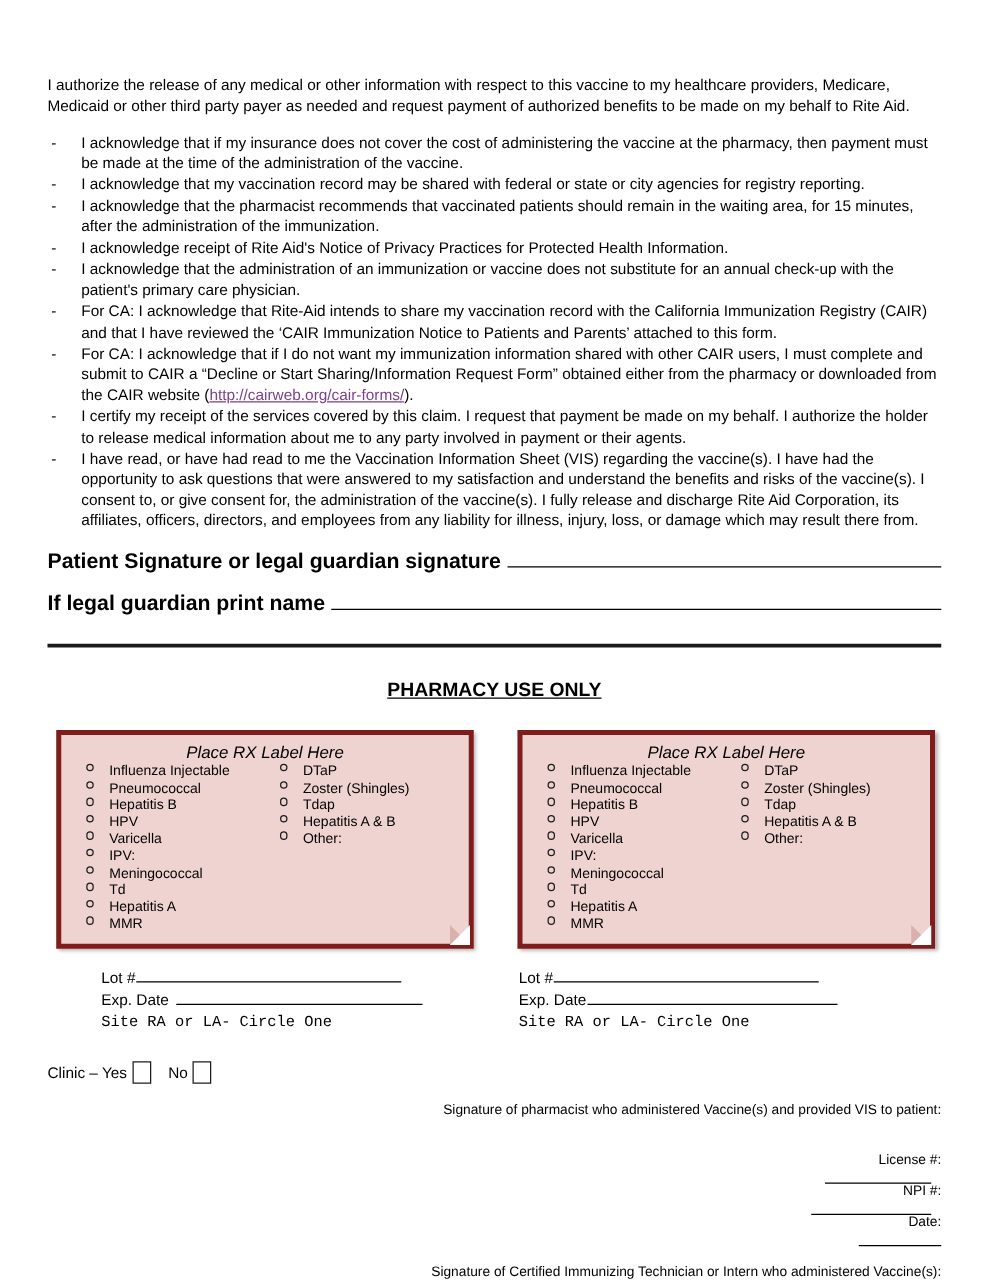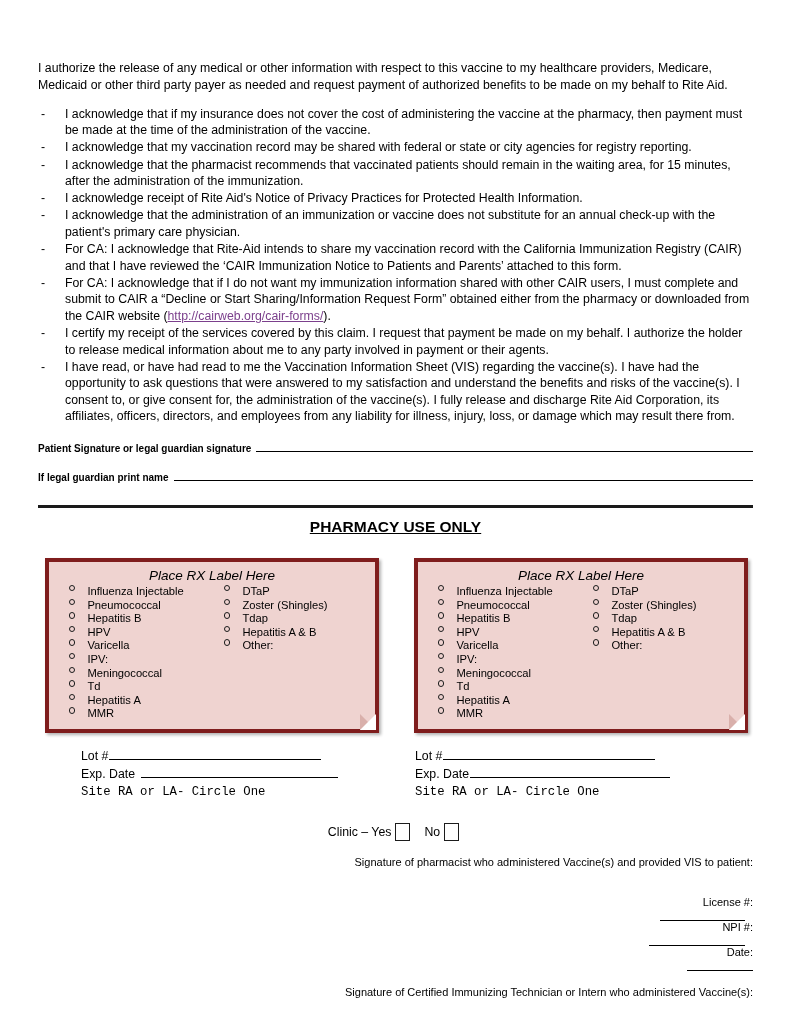--- a/index.html
+++ b/index.html
@@ -45,21 +45,21 @@
     left: 3px;
     top: 0;
   }
   a.cair-link {
     color: #7b3f8c;
     text-decoration: underline;
   }
 
   
   .sig-row {
-    font-size: 10px;
+    font-size: 17px;
     font-weight: bold;
     margin-top: 14px;
     white-space: nowrap;
     display: flex;
     align-items: baseline;
   }
   .sig-row .sig-label { flex: 0 0 auto; }
   .sig-row .sig-rule {
     flex: 1 1 auto;
     border-bottom: 1.3px solid #000;
@@ -71,21 +71,21 @@
     border: none;
     border-top: 3px solid #1a1a1a;
     margin: 22px 0 0 0;
   }
 
   .section-title {
     text-align: center;
     font-size: 15.5px;
     font-weight: bold;
     text-decoration: underline;
-    margin-top: 10px;
+    margin-top: 26px;
   }
 
   
   .rx-row {
     display: flex;
     justify-content: space-between;
     margin-top: 22px;
     padding: 0 5px 0 7px;
   }
   .rx-box {
@@ -170,21 +170,20 @@
   .lot-rule.w2 { width: 197px; margin-left: 6px; }
   .lot-rule.w3 { width: 200px; margin-left: 1px; }
   .lot-static { font-size: 12.3px; line-height: 18px; font-family: Liberation Mono, monospace; }
 
   
   .bottom { margin-top: 22px; }
   .clinic-row {
     display: flex;
     align-items: center;
     font-size: 12.3px;
-    justify-content: center;
   }
   .checkbox {
     display: inline-block;
     width: 13px;
     height: 16px;
     border: 1.2px solid #1c1c1c;
     background: #fff;
     margin: 0 4px;
     vertical-align: middle;
   }

